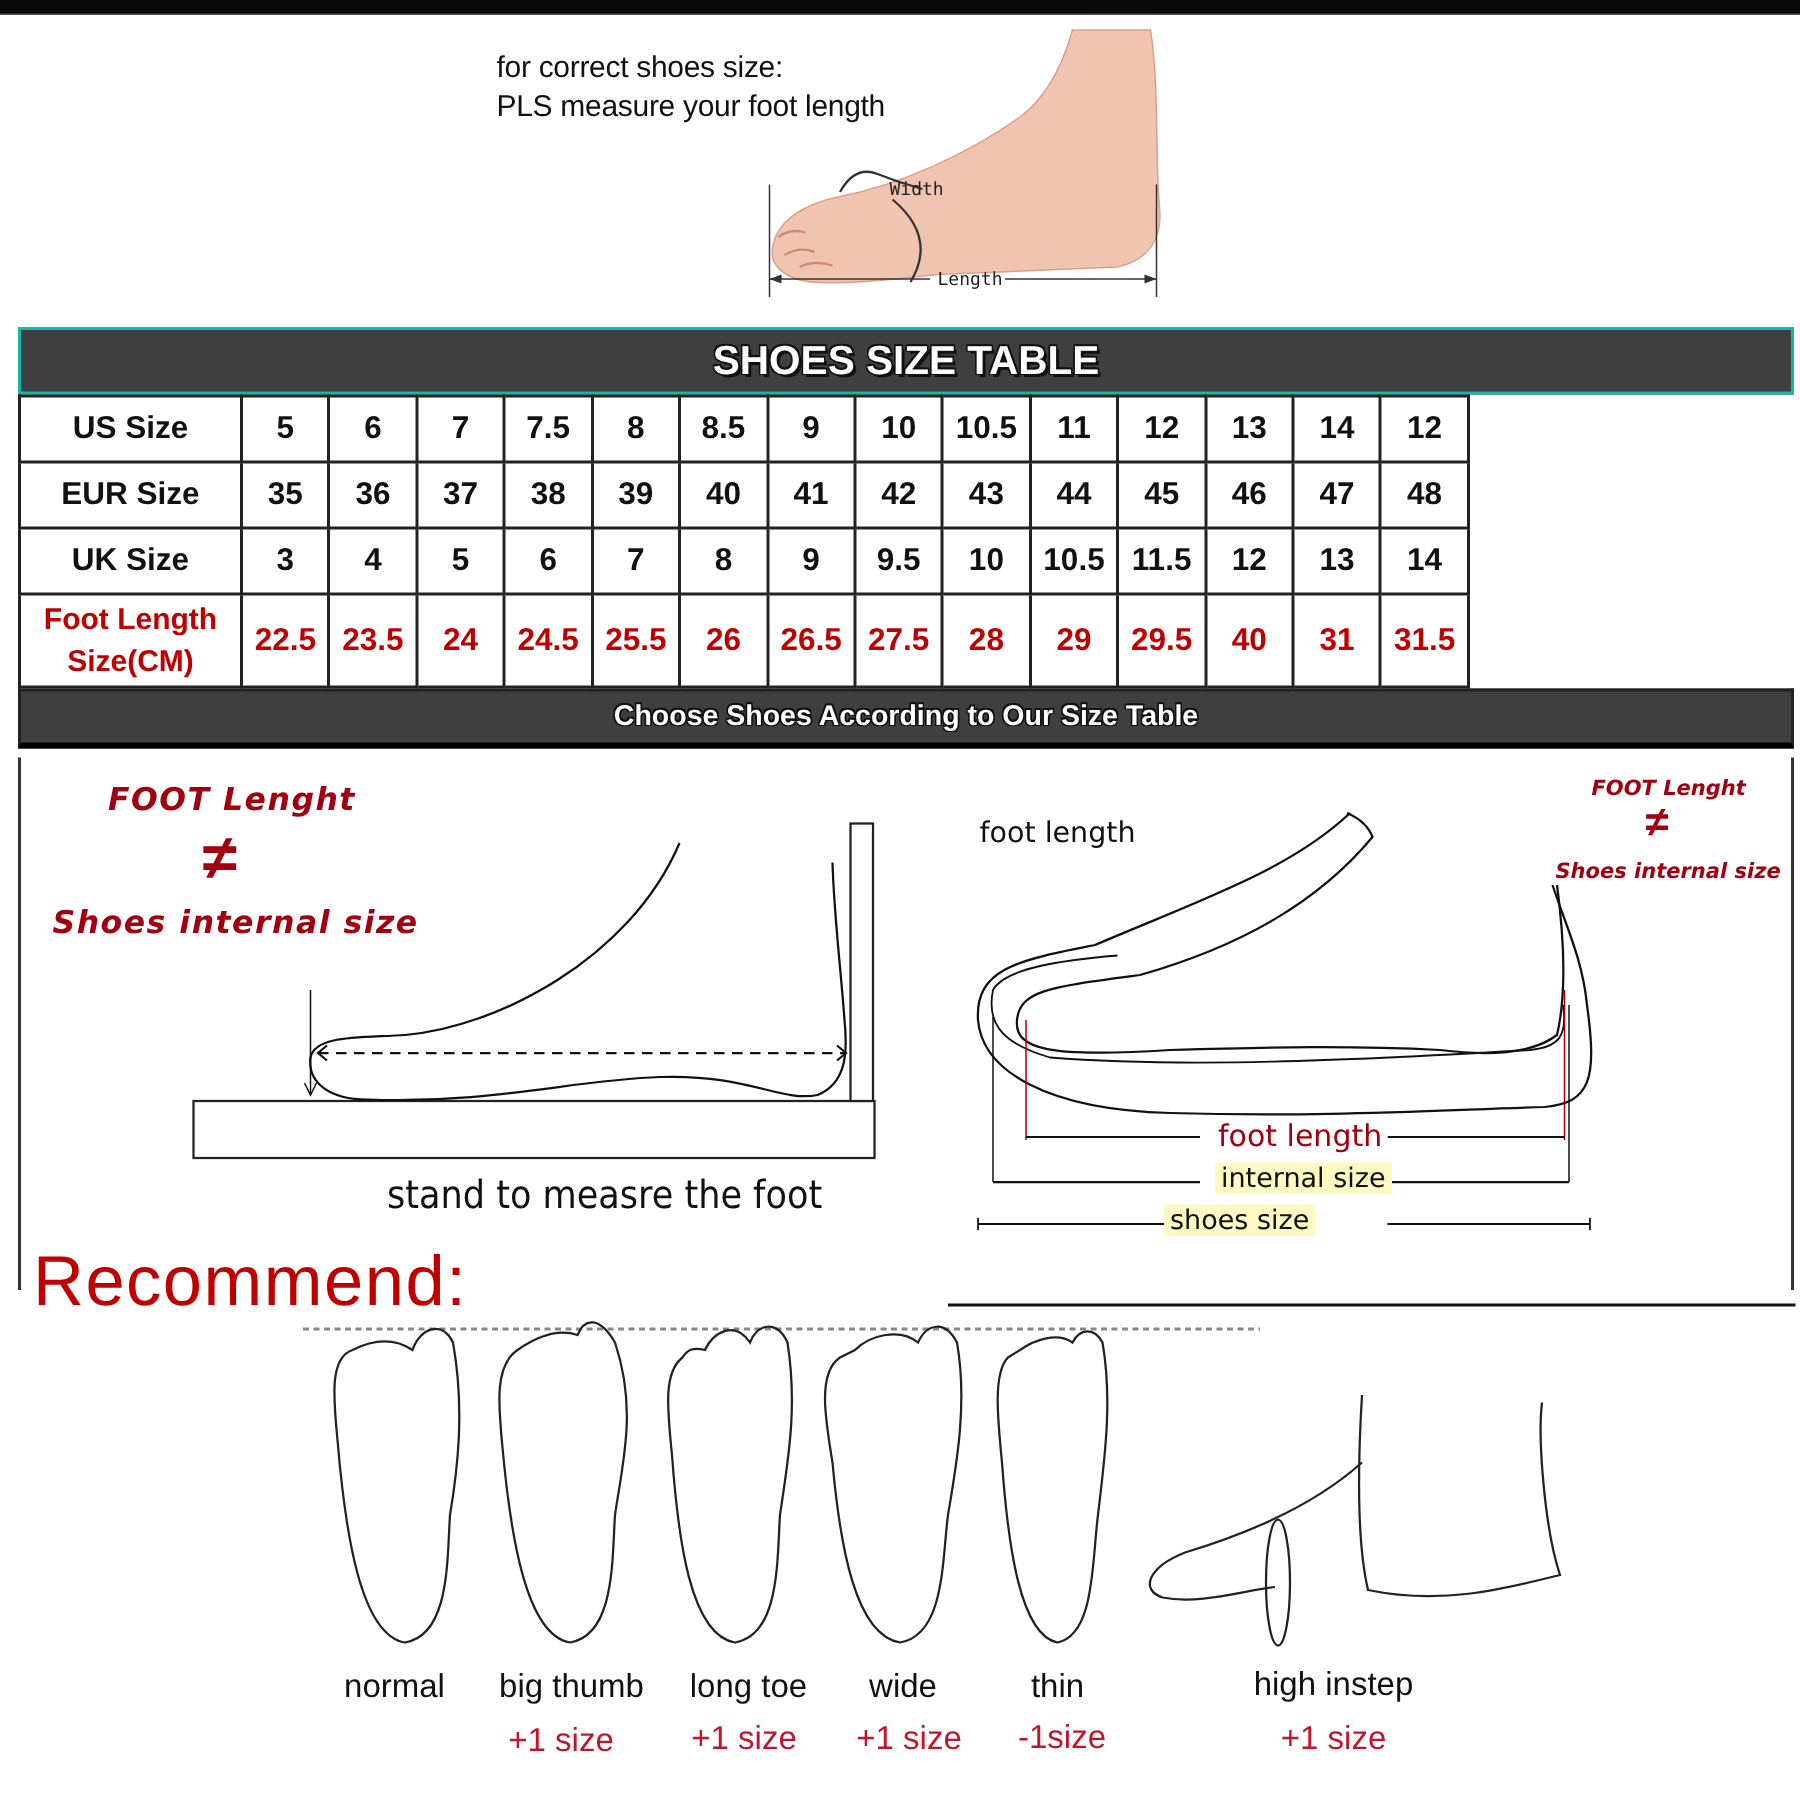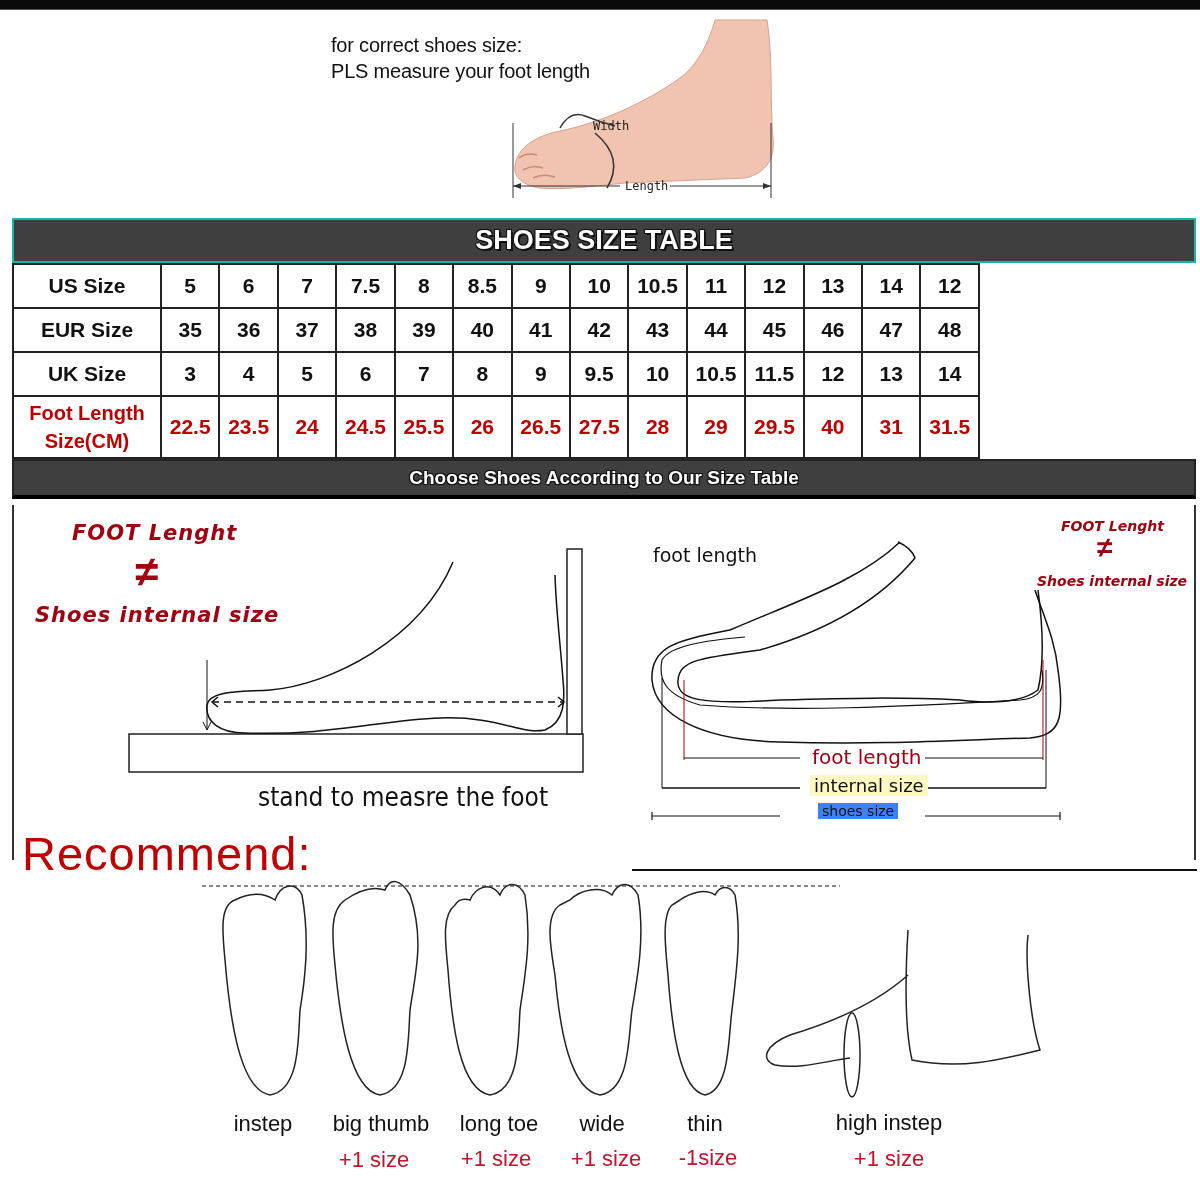--- a/index.html
+++ b/index.html
@@ -30,21 +30,21 @@
   .si1 { position:absolute; left:35px; top:603px; font-size:21px; letter-spacing:1px; }
   .fl2 { position:absolute; left:1061px; top:518px; font-size:14px; }
   .ne2 { position:absolute; left:1097px; top:532px; font-size:28px; color:#a00010; font-weight:bold; }
   .si2 { position:absolute; left:1037px; top:573px; font-size:14px; }
 
   .svg-layer { position:absolute; left:0; top:0; }
   .stand { position:absolute; left:258px; top:782px; font-size:26px; color:#111; font-family:"DejaVu Sans", sans-serif; font-stretch:condensed; }
   .lbl-footlen { position:absolute; left:653px; top:544px; font-size:19px; color:#111; font-family:"DejaVu Sans", sans-serif; }
   .lbl-red { position:absolute; left:808px; top:745px; font-size:20px; color:#a00010; font-family:"DejaVu Sans", sans-serif; background:#fff; padding:0 4px; }
   .lbl-int { position:absolute; left:810px; top:775px; font-size:18px; color:#111; font-family:"DejaVu Sans", sans-serif; background:#fef9c3; padding:0 4px; }
-  .lbl-shoes { position:absolute; left:818px; top:803px; font-size:14px; color:#111; font-family:"DejaVu Sans", sans-serif; background:#3b82f6; padding:0 4px; }
+  .lbl-shoes { position:absolute; left:776px; top:803px; font-size:18px; color:#111; font-family:"DejaVu Sans", sans-serif; background:#fef9c3; padding:0 4px; }
 
   .recommend { position:absolute; left:22px; top:826px; font-size:47px; color:#c00000; font-family:Liberation Sans, sans-serif; letter-spacing:1px; }
 
   .ft-label { position:absolute; font-size:22px; color:#111; text-align:center; transform:translateX(-50%); white-space:nowrap; }
   .ft-adj { position:absolute; font-size:22px; color:#c0152b; text-align:center; transform:translateX(-50%); white-space:nowrap; }
 </style>
 </head>
 <body>
 
 <div class="topbar"></div>
@@ -204,21 +204,21 @@
 <div class="lbl-footlen">foot length</div>
 <div class="red-bold fl2">FOOT Lenght</div>
 <div class="ne2">≠</div>
 <div class="red-bold si2">Shoes internal size</div>
 <div class="lbl-red">foot length</div>
 <div class="lbl-int">internal size</div>
 <div class="lbl-shoes">shoes size</div>
 
 <div class="recommend">Recommend:</div>
 
-<div class="ft-label" style="left:263px;top:1111px">instep</div>
+<div class="ft-label" style="left:263px;top:1111px">normal</div>
 <div class="ft-label" style="left:381px;top:1111px">big thumb</div>
 <div class="ft-label" style="left:499px;top:1111px">long toe</div>
 <div class="ft-label" style="left:602px;top:1111px">wide</div>
 <div class="ft-label" style="left:705px;top:1111px">thin</div>
 <div class="ft-label" style="left:889px;top:1110px">high instep</div>
 
 <div class="ft-adj" style="left:374px;top:1147px">+1 size</div>
 <div class="ft-adj" style="left:496px;top:1146px">+1 size</div>
 <div class="ft-adj" style="left:606px;top:1146px">+1 size</div>
 <div class="ft-adj" style="left:708px;top:1145px">-1size</div>

